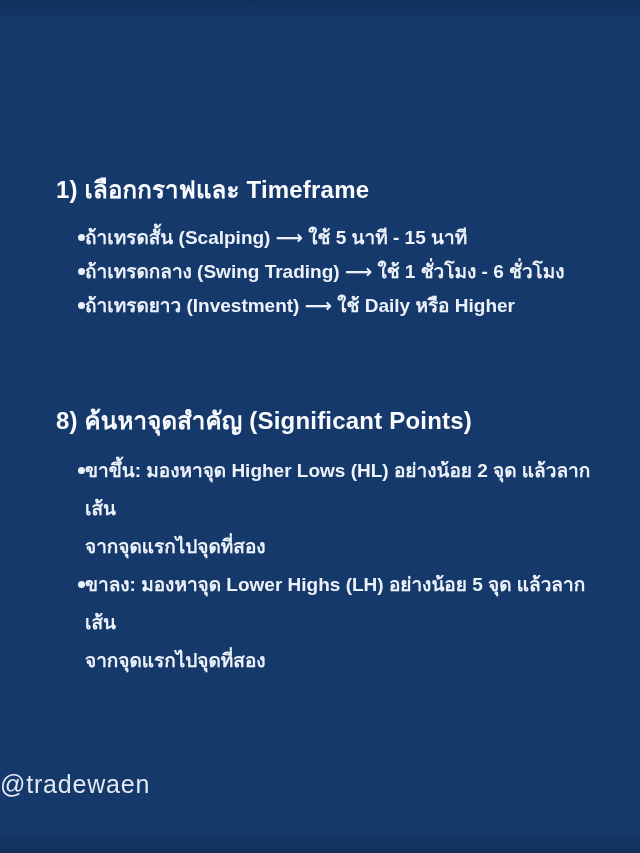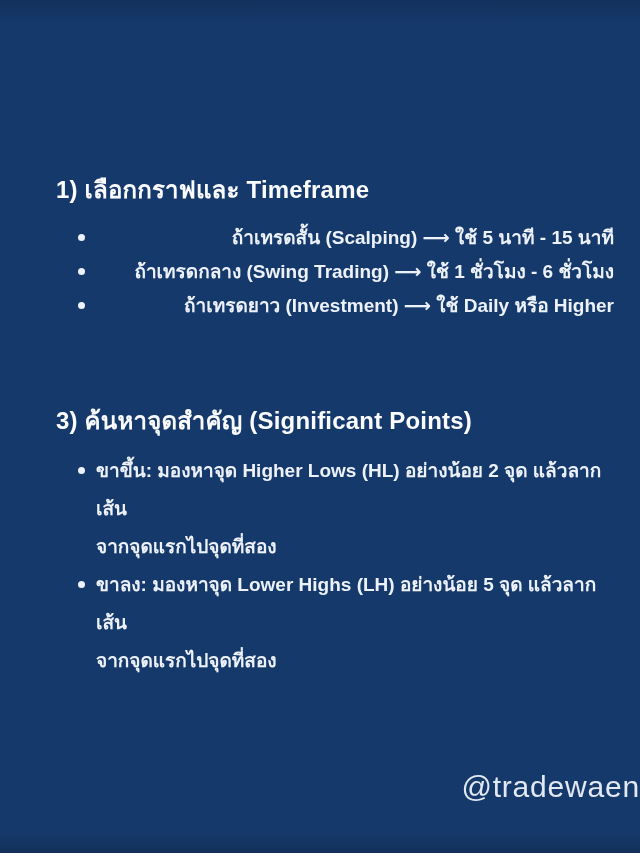--- a/index.html
+++ b/index.html
@@ -30,47 +30,45 @@
     color: #fafcff;
   }
   ul.bullet-list {
     list-style: none;
     margin: 12px 0 0 0;
     padding: 0 0 0 34px;
   }
   li.bullet-item {
     display: flex;
     align-items: flex-start;
-    gap: 11px;
     font-size: 19px;
     font-weight: 600;
     color: #edf2fa;
-    justify-content: space-between;
   }
   .s1 li.bullet-item { line-height: 34px; }
   .s2 li.bullet-item { line-height: 38px; }
   .bullet-dot {
     flex: none;
     width: 7px;
     height: 7px;
     border-radius: 50%;
     background: #edf2fa;
   }
   .s1 .bullet-dot { margin-top: 13px; }
   .s2 .bullet-dot { margin-top: 15px; }
   .bullet-text { display: block; }
   .bullet-line { display: block; }
   .section-2 { margin-top: 78px; }
   .watermark {
     position: absolute;
     left: 0;
     right: 0;
     top: 770px;
-    text-align: right;
-    font-size: 30px;
+    text-align: left;
+    font-size: 25px;
     font-weight: 300;
     letter-spacing: 0.8px;
     color: #e3e9f2;
   }
 </style>
 </head>
 <body>
 
 <main class="slide-content">
 
@@ -86,21 +84,21 @@
         <span class="bullet-text">ถ้าเทรดกลาง (Swing Trading) ⟶ ใช้ 1 ชั่วโมง - 6 ชั่วโมง</span>
       </li>
       <li class="bullet-item">
         <span class="bullet-dot"></span>
         <span class="bullet-text">ถ้าเทรดยาว (Investment) ⟶ ใช้ Daily หรือ Higher</span>
       </li>
     </ul>
   </section>
 
   <section class="section-2 s2">
-    <h2 class="section-title">3) ค้นหาจุดสำคัญ (Significant Points)</h2>
+    <h2 class="section-title">8) ค้นหาจุดสำคัญ (Significant Points)</h2>
     <ul class="bullet-list">
       <li class="bullet-item">
         <span class="bullet-dot"></span>
         <span class="bullet-text">
           <span class="bullet-line">ขาขึ้น: มองหาจุด Higher Lows (HL) อย่างน้อย 2 จุด แล้วลากเส้น</span>
           <span class="bullet-line">จากจุดแรกไปจุดที่สอง</span>
         </span>
       </li>
       <li class="bullet-item">
         <span class="bullet-dot"></span>

